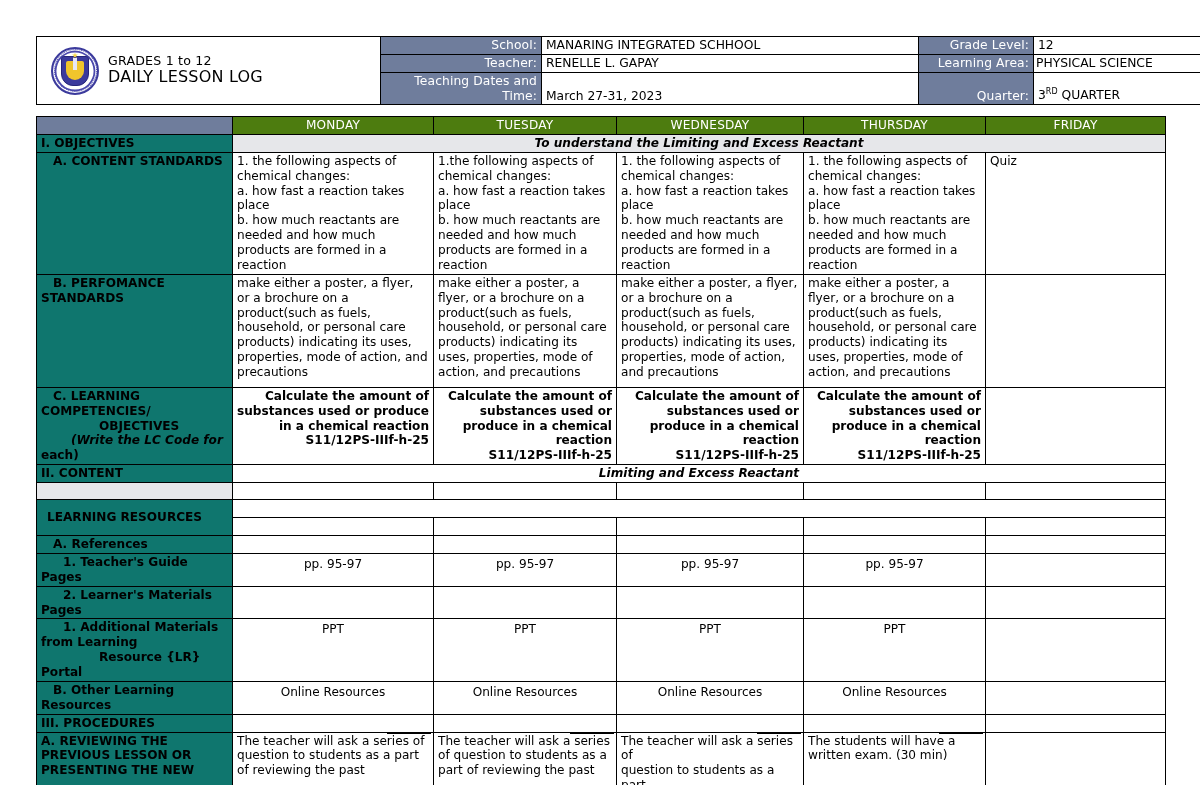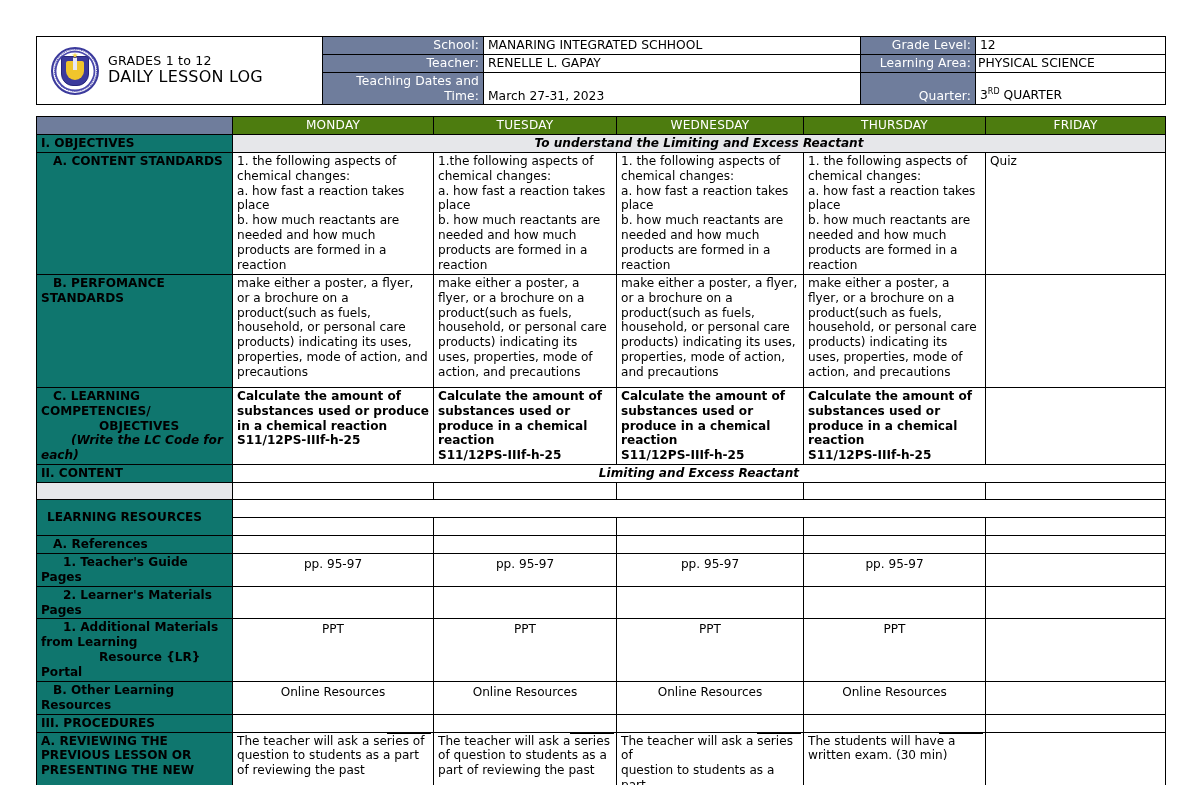--- a/index.html
+++ b/index.html
@@ -21,21 +21,21 @@
   }
   table.hdr td {
     border: 1.4px solid #000;
     padding: 1px 4px;
     vertical-align: middle;
     font-size: 12.3px;
     line-height: 1.18;
     height: 18px;
   }
   td.logocell {
-    width: 286px;
+    width: 344px;
     border: 1.6px solid #000;
     padding: 0;
     vertical-align: middle;
     margin-top: 16px;
   }
   .logowrap { display: flex; align-items: center; gap: 9px; padding-left: 10px; }
   .deped-seal { width: 48px; height: 48px; flex: 0 0 48px; position: relative; }
   .deped-seal .ring {
     position: absolute; inset: 0; border-radius: 50%;
     background: #ffffff;
@@ -121,21 +121,21 @@
     line-height: 1.2;
   }
   td.rowlbl .ind1 { display: block; padding-left: 12px; }
   td.rowlbl .ind2 { display: block; padding-left: 58px; }
   td.rowlbl .ind3 { display: block; padding-left: 30px; font-style: italic; font-weight: bold; }
   td.rowlbl .noind { display: block; }
   td.rowlbl.lr { vertical-align: middle; padding-left: 10px; }
 
   td.cell { background: #fff; }
   td.cell.ctr { text-align: center; padding-top: 3px; }
-  td.cell.bold { font-weight: bold; }
+  td.cell.bold { font-weight: bold; text-align: right; }
   td.merged {
     background: #e6e7ea; text-align: center; font-style: italic; font-weight: bold;
     font-size: 12.3px; vertical-align: middle; height: 17px; padding: 1px 4px;
   }
   td.merged.white { background: #ffffff; }
   td.spacer { background: #ffffff; height: 17px; }
   td.rowlbl.spacerlbl { background: #e6e7ea; height: 17px; }
 
   .lc-code { font-weight: bold; display:block; }
   .cellbody { display: block; }
@@ -251,21 +251,21 @@
       <td class="cell">make either a poster, a flyer, or a brochure on a product(such as fuels, household, or personal care products) indicating its uses, properties, mode of action, and precautions</td>
       <td class="cell"></td>
     </tr>
 
     <tr>
       <td class="rowlbl" style="height:68px">
         <span class="ind1">C. LEARNING</span>
         <span class="noind">COMPETENCIES/</span>
         <span class="ind2">OBJECTIVES</span>
         <span class="ind3">(Write the LC Code for</span>
-        <span class="noind" style="font-style:italic">each)</span>
+        <span class="noind" style="">each)</span>
       </td>
       <td class="cell bold">
         <span class="cellbody">Calculate the amount of substances used or produce in a chemical reaction</span>
         <span class="lc-code">S11/12PS-IIIf-h-25</span>
       </td>
       <td class="cell bold">
         <span class="cellbody">Calculate the amount of substances used or produce in a chemical reaction</span>
         <span class="lc-code">S11/12PS-IIIf-h-25</span>
       </td>
       <td class="cell bold">

